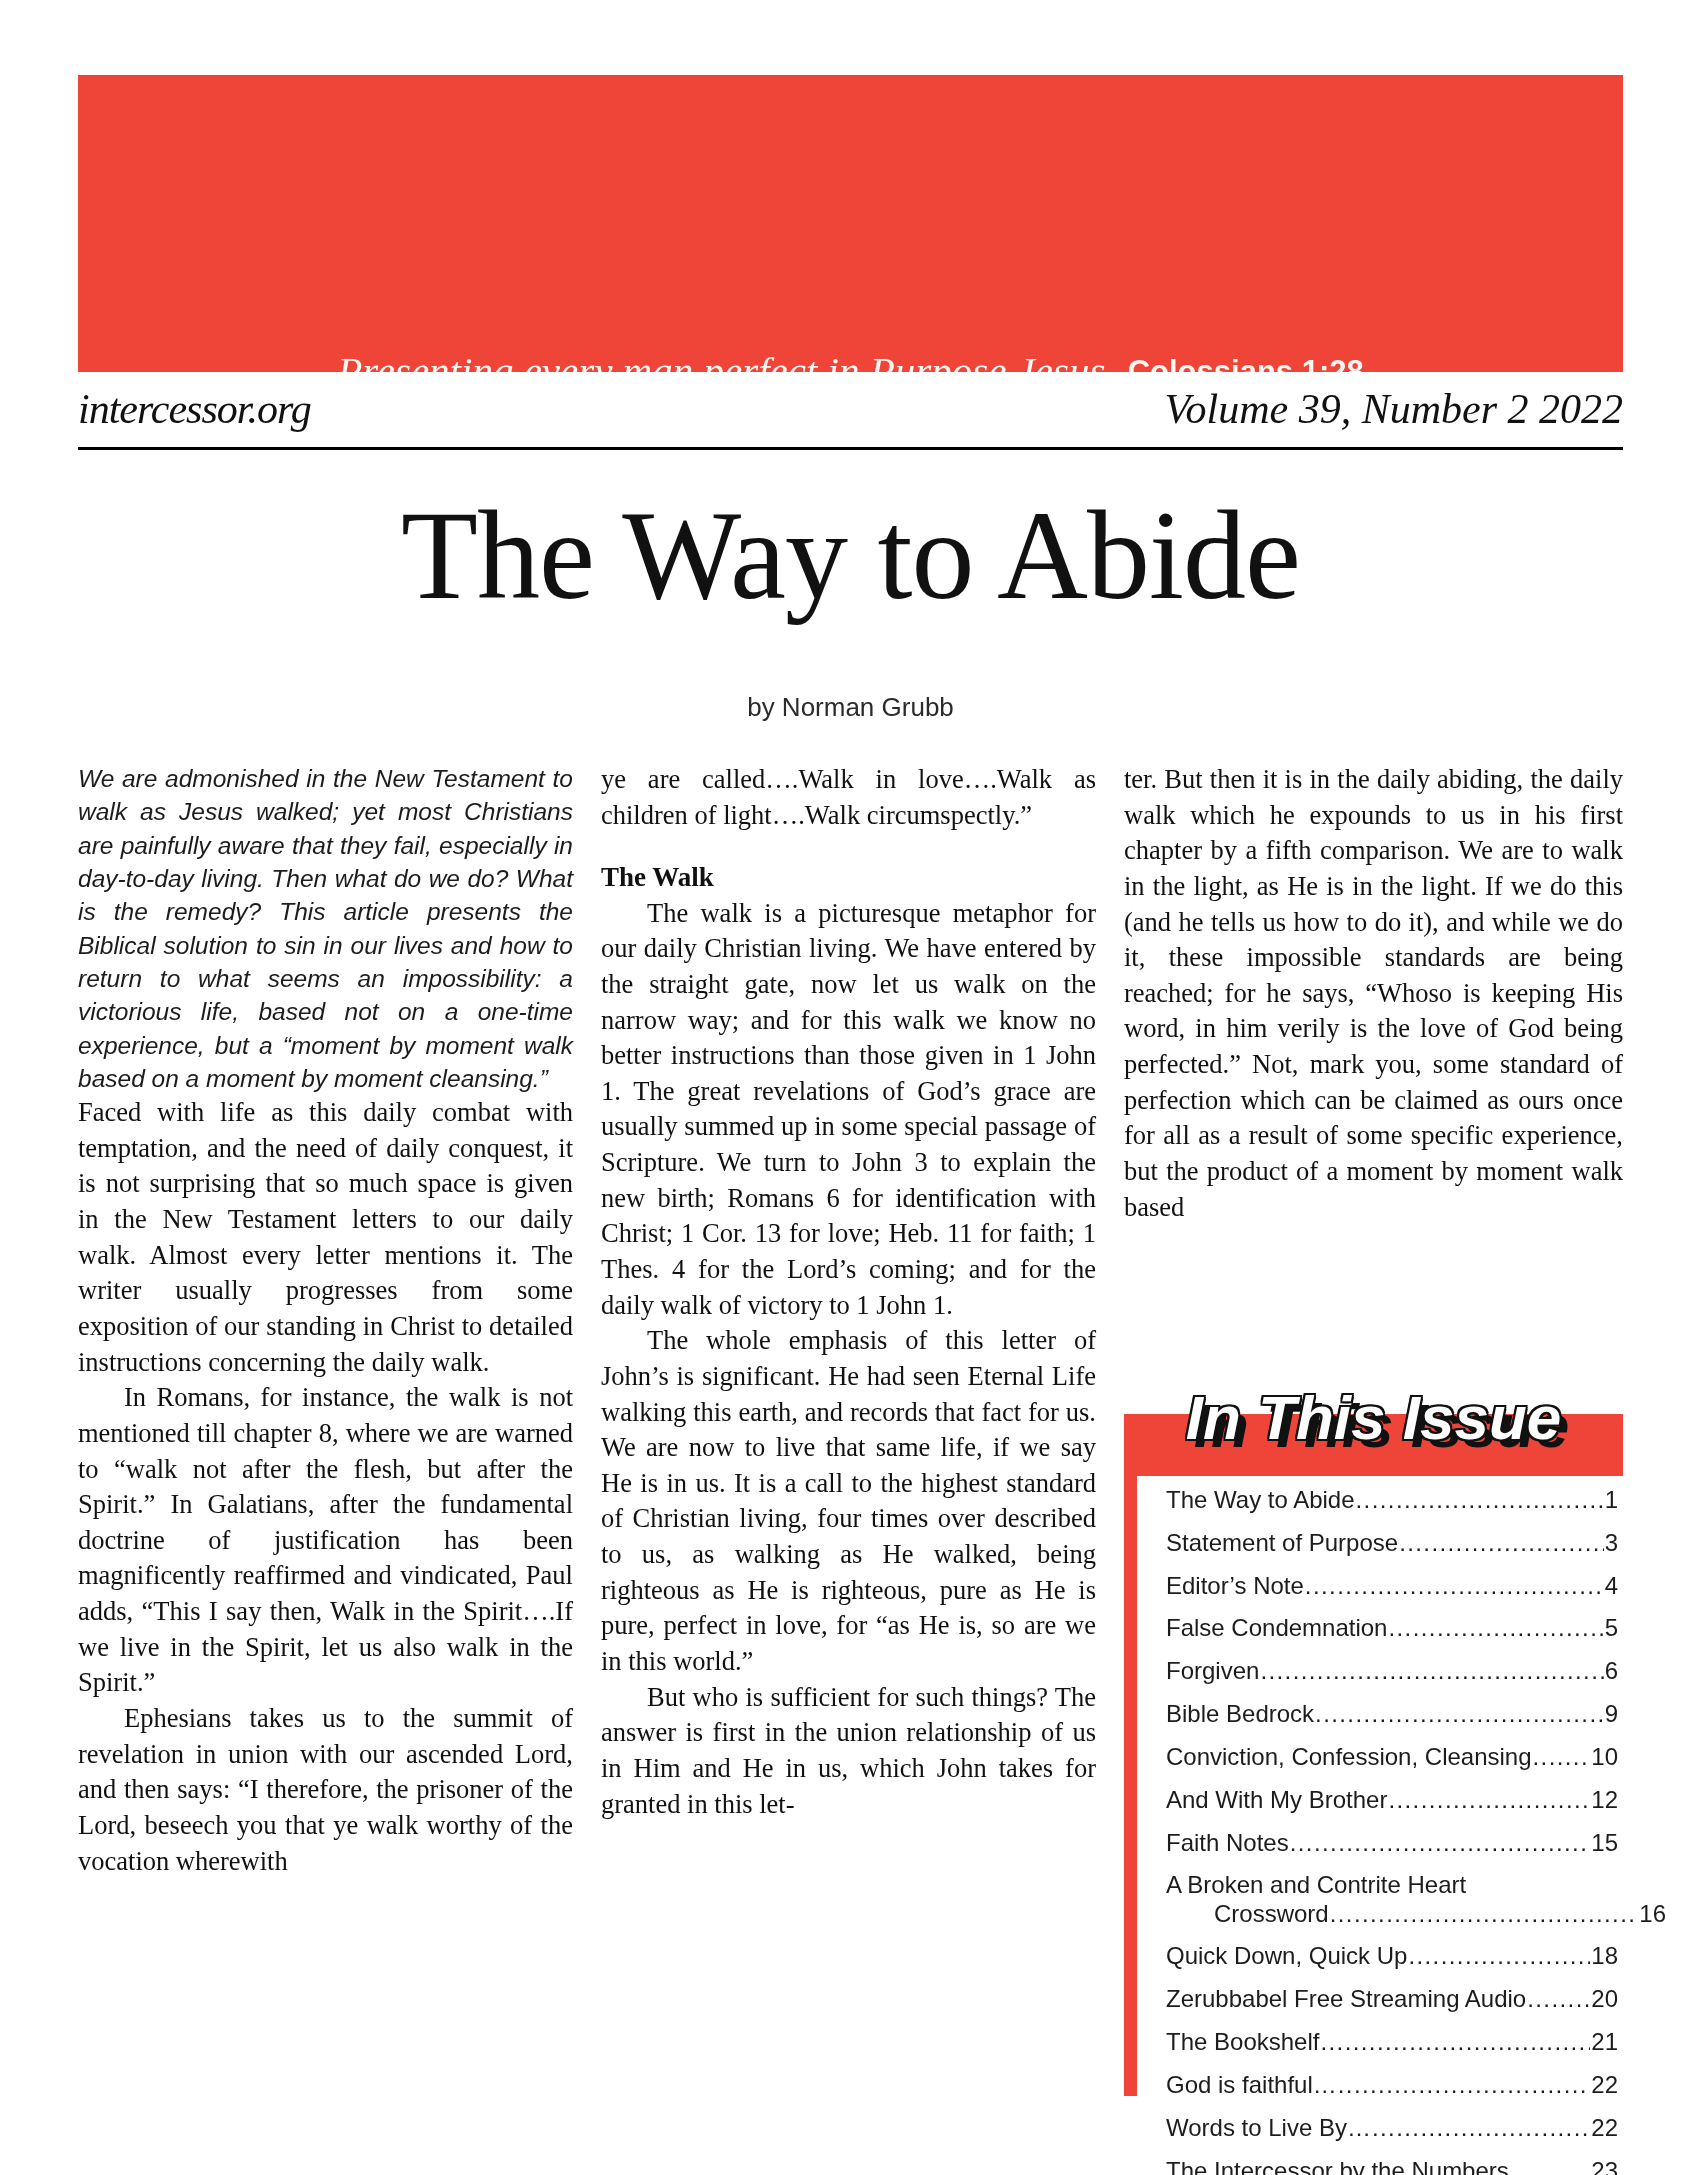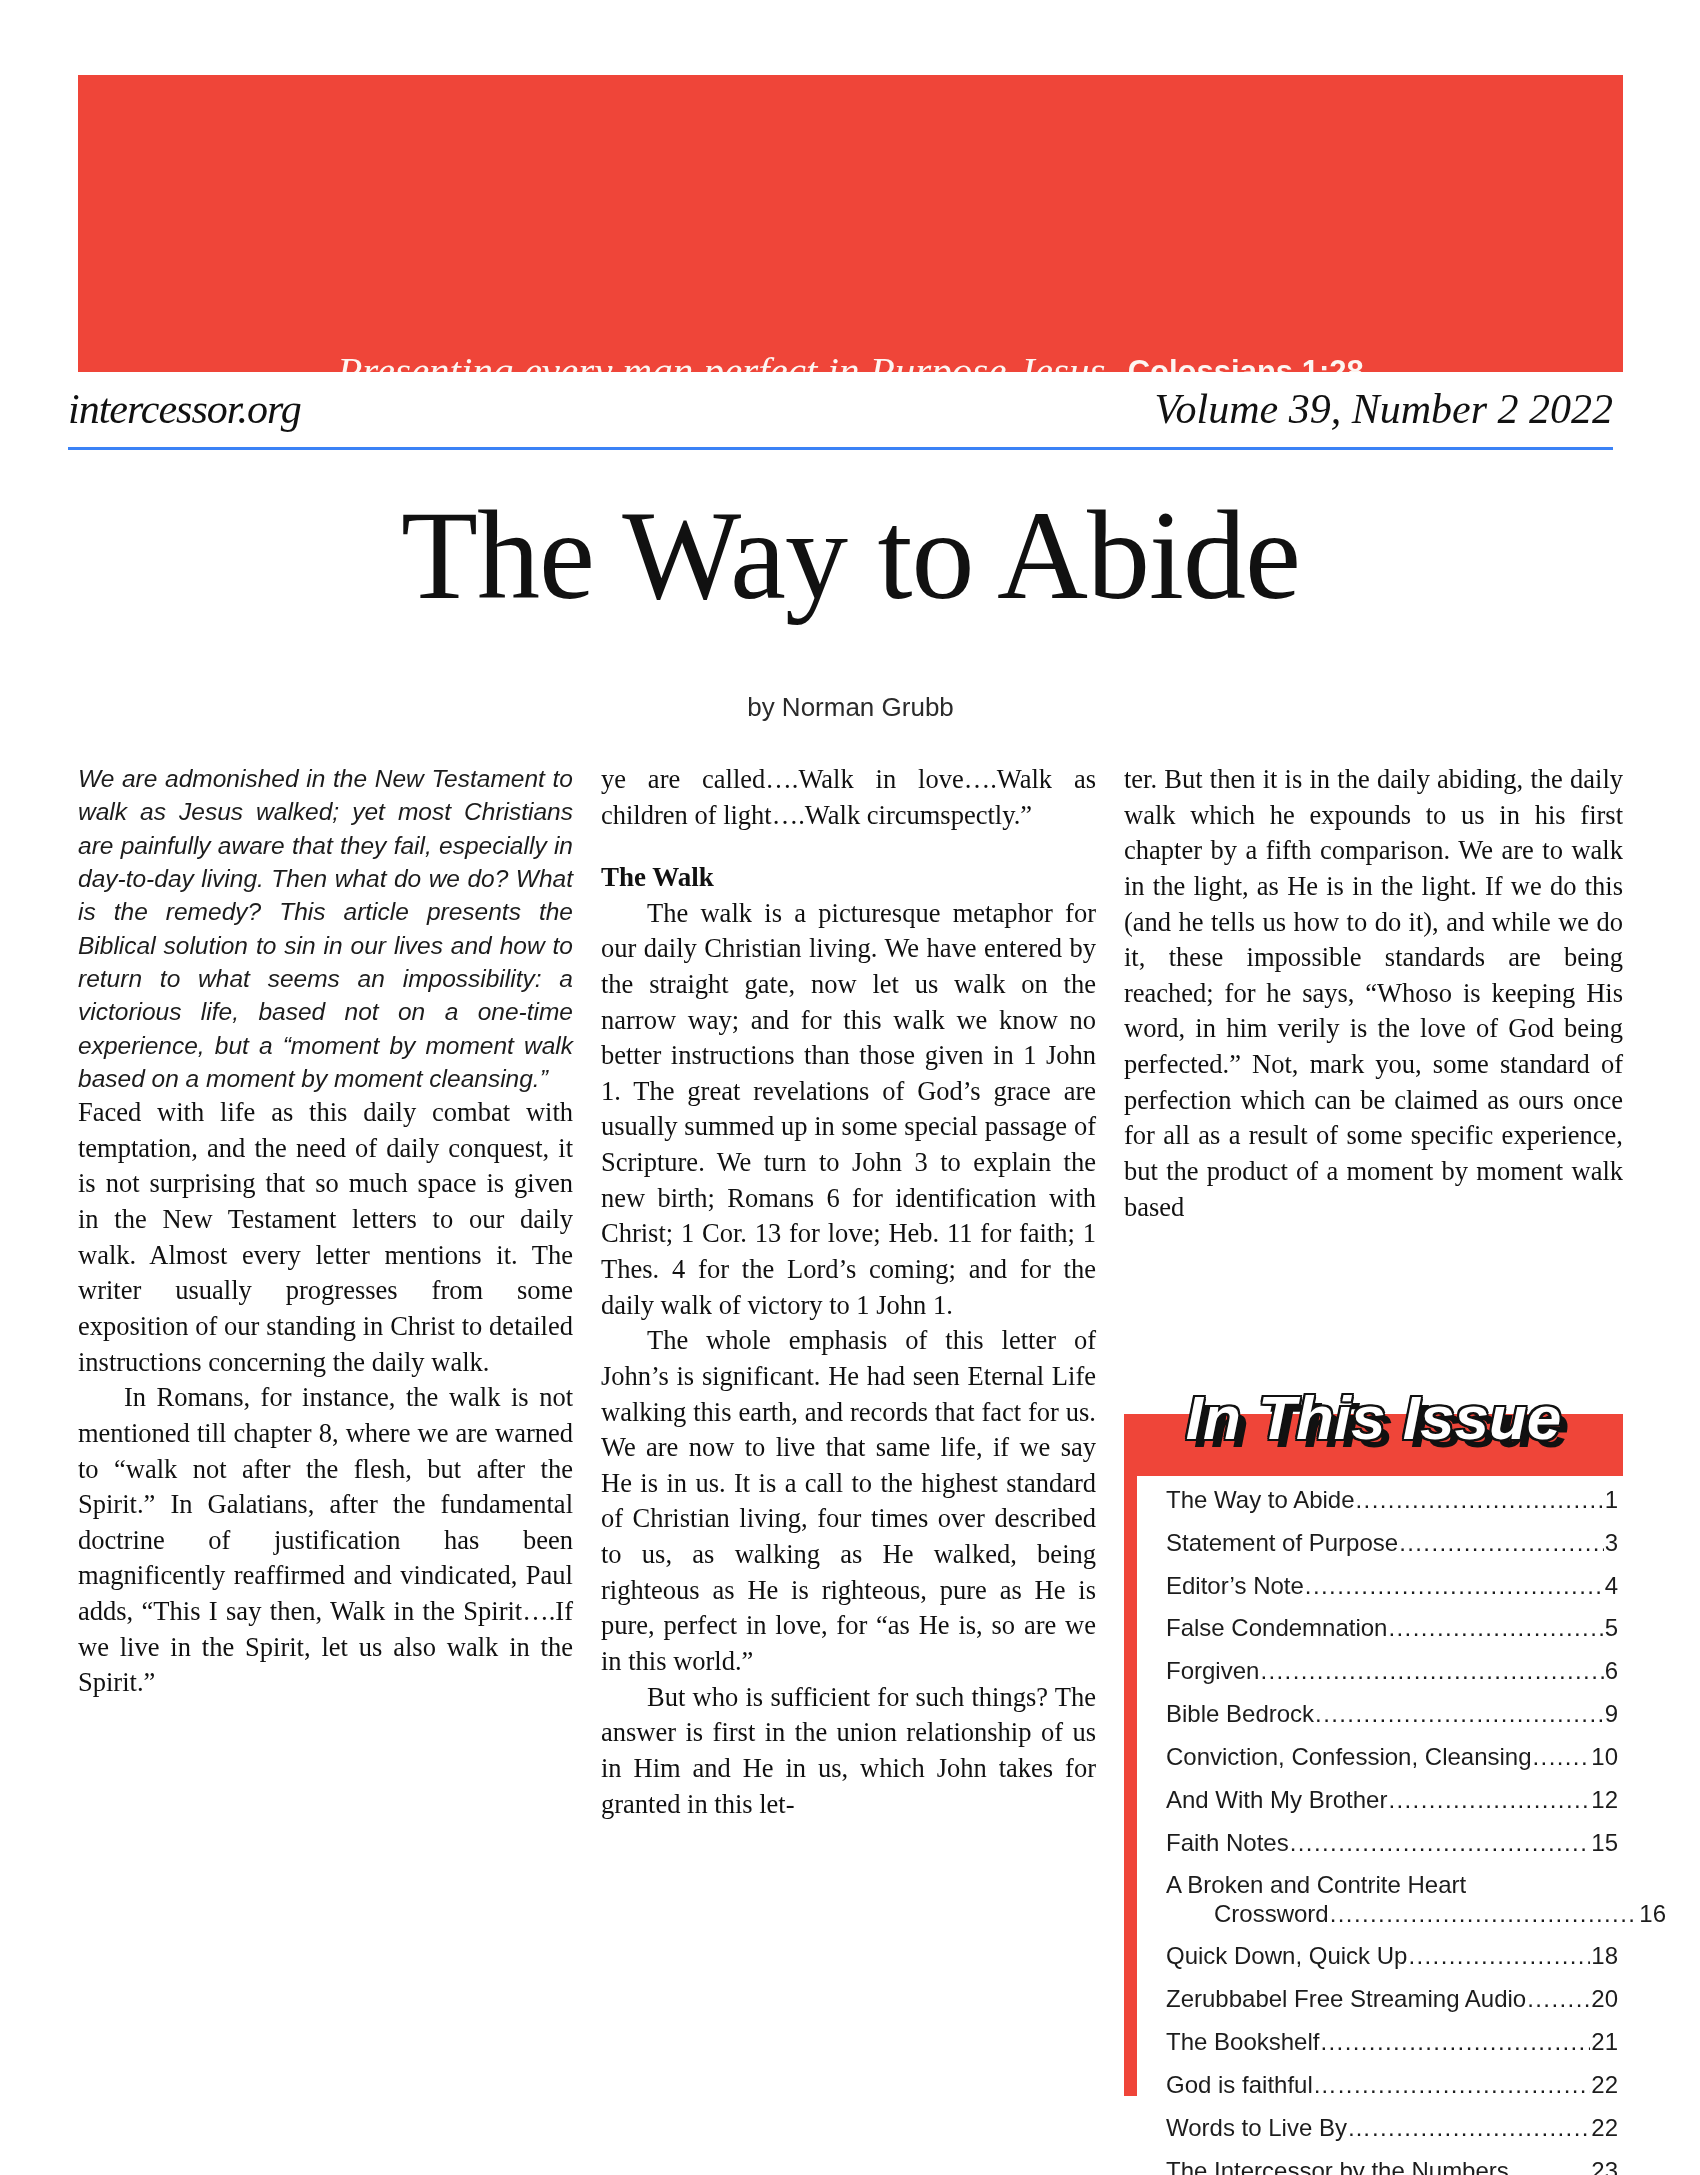--- a/index.html
+++ b/index.html
@@ -77,25 +77,25 @@
     font-weight: bold;
     font-size: 31px;
     margin-left: 12px;
     position: relative;
     top: -3px;
   }
 
   
   .folio {
     position: absolute;
-    left: 68px;
+    left: 78px;
     top: 385px;
     width: 1545px;
     height: 62px;
-    border-bottom: 3px solid #3b82f6;
+    border-bottom: 3px solid #000000;
   }
   .folio-site {
     position: absolute;
     left: 0;
     top: 0;
     font-family: "Liberation Serif", serif;
     font-style: italic;
     font-size: 42px;
     letter-spacing: -1px;
   }
@@ -276,20 +276,21 @@
     <div class="folio-vol">Volume 39, Number 2  2022</div>
   </div>
 
   <div class="headline">The Way to Abide</div>
   <div class="byline">by Norman Grubb</div>
 
   <div class="col col1">
     <p class="deck">We are admonished in the New Testament to walk as Jesus walked; yet most Christians are painfully aware that they fail, especially in day-to-day living. Then what do we do? What is the remedy? This article presents the Biblical solution to sin in our lives and how to return to what seems an impossibility: a victorious life, based not on a one-time experience, but a “moment by moment walk based on a moment by moment cleansing.”</p>
     <p class="body-p">Faced with life as this daily combat with temptation, and the need of daily conquest, it is not surprising that so much space is given in the New Testament letters to our daily walk. Almost every letter mentions it. The writer usually progresses from some exposition of our standing in Christ to detailed instructions concerning the daily walk.</p>
     <p class="body-p ind">In Romans, for instance, the walk is not mentioned till chapter 8, where we are warned to “walk not after the flesh, but after the Spirit.” In Galatians, after the fundamental doctrine of justification has been magnificently reaffirmed and vindicated, Paul adds, “This I say then, Walk in the Spirit….If we live in the Spirit, let us also walk in the Spirit.”</p>
+    <p class="body-p ind">Ephesians takes us to the summit of revelation in union with our ascended Lord, and then says: “I therefore, the prisoner of the Lord, beseech you that ye walk worthy of the vocation wherewith</p>
   </div>
 
   <div class="col col2">
     <p class="body-p">ye are called….Walk in love….Walk as children of light….Walk circumspectly.”</p>
     <p class="subhead" style="margin-top:26px;">The Walk</p>
     <p class="body-p ind">The walk is a picturesque metaphor for our daily Christian living. We have entered by the straight gate, now let us walk on the narrow way; and for this walk we know no better instructions than those given in 1 John 1. The great revelations of God’s grace are usually summed up in some special passage of Scripture. We turn to John 3 to explain the new birth; Romans 6 for identification with Christ; 1 Cor. 13 for love; Heb. 11 for faith; 1 Thes. 4 for the Lord’s coming; and for the daily walk of victory to 1 John 1.</p>
     <p class="body-p ind">The whole emphasis of this letter of John’s is significant. He had seen Eternal Life walking this earth, and records that fact for us. We are now to live that same life, if we say He is in us. It is a call to the highest standard of Christian living, four times over described to us, as walking as He walked, being righteous as He is righteous, pure as He is pure, perfect in love, for “as He is, so are we in this world.”</p>
     <p class="body-p ind">But who is sufficient for such things? The answer is first in the union relationship of us in Him and He in us, which John takes for granted in this let-</p>
   </div>
 

